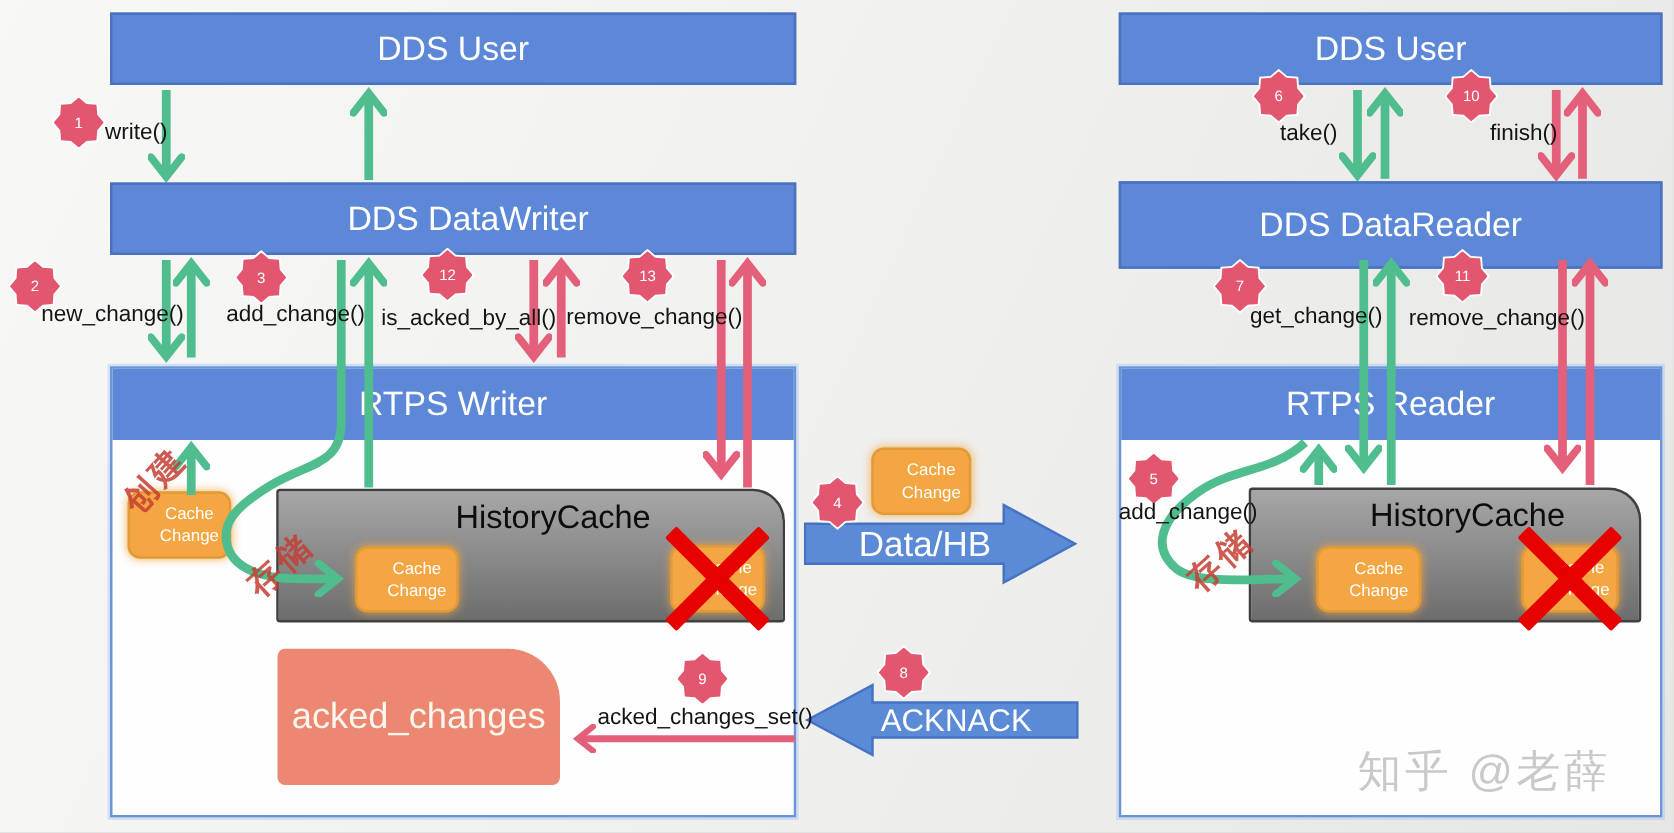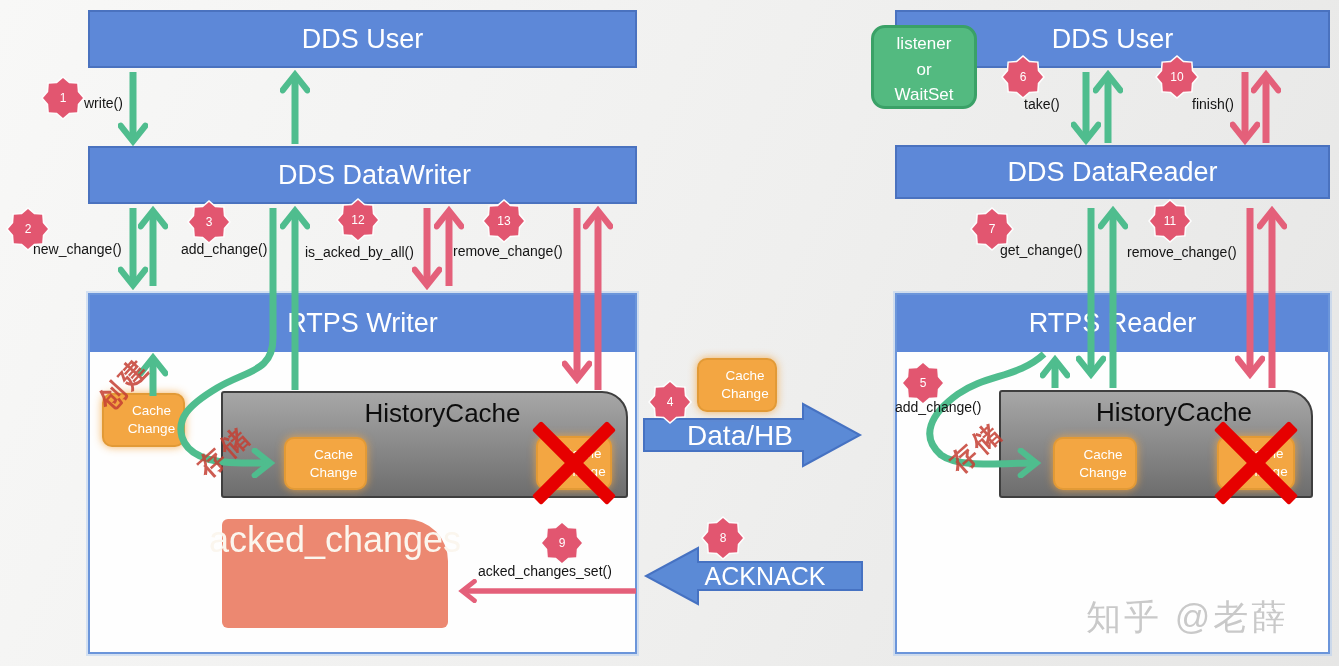--- a/index.html
+++ b/index.html
@@ -24,42 +24,42 @@
   
   .cc{background:#f3a642;border:2px solid #e29a36;border-radius:10px;
     box-shadow:0 0 8px rgba(243,166,66,.85);color:#fff;font-size:13.5px;line-height:1.3;
     display:flex;align-items:center;justify-content:center;text-align:center;z-index:3;padding-left:16px;}
   .cc span{display:block;width:54px;}
   .xbar{position:absolute;left:50%;top:50%;width:106px;height:13px;background:#e60000;
     border-radius:2px;z-index:4;}
   .x1{transform:translate(-50%,-50%) rotate(45deg);}
   .x2{transform:translate(-50%,-50%) rotate(-45deg);}
   
-  .acked{background:#ec8871;border-radius:6px 42px 6px 6px;color:#fbf6ee;font-size:36px;
-    display:flex;justify-content:center;z-index:2;}
+  .acked{background:#ec8871;border-radius:6px 42px 6px 6px;color:#fbf6ee;font-size:29px;
+    display:flex;align-items:center;justify-content:center;z-index:2;}
   
   .listener{background:#53ba80;border:3px solid #3aa167;border-radius:14px;color:#fff;
     font-size:17px;text-align:center;line-height:1.5;z-index:4;padding-top:3px;}
   .listener span{display:block;}
   
   .barrow{z-index:3;}
   
   .overlay{position:absolute;left:0;top:0;z-index:5;pointer-events:none;}
   
   .badge{position:absolute;width:44px;height:44px;z-index:7;}
   .star-o,.star-i{position:absolute;
     clip-path:polygon(50% 0%,65.3% 13%,85.4% 14.6%,87% 34.7%,100% 50%,87% 65.3%,
       85.4% 85.4%,65.3% 87%,50% 100%,34.7% 87%,14.6% 85.4%,13% 65.3%,0% 50%,
       13% 34.7%,14.6% 14.6%,34.7% 13%);}
   .star-o{inset:0;background:#fdfdfd;}
   .star-i{inset:2px;background:#e25670;}
   .badge .num{position:absolute;inset:0;display:flex;align-items:center;justify-content:center;
     color:#fff;font-size:12px;}
   
-  .fn{position:absolute;font-size:14px;color:#141414;z-index:7;white-space:nowrap;}
+  .fn{position:absolute;font-size:18px;color:#141414;z-index:7;white-space:nowrap;}
   
   .zh{position:absolute;color:rgba(196,62,50,.85);font-size:27px;font-weight:bold;
     letter-spacing:3px;z-index:6;}
   
   .wm{position:absolute;color:#c9c9c9;font-size:35px;letter-spacing:3px;z-index:6;}
 </style>
 </head>
 <body>
 
 <div class="canvas">
@@ -109,27 +109,22 @@
 
   <svg class="abs barrow" style="left:643px;top:546px;" width="220" height="60" viewBox="0 0 220 60">
     <polygon points="219,16 55,16 55,2 3,30 55,58 55,44 219,44" fill="#5b8ad6" stroke="#4672c2" stroke-width="2"></polygon>
     <text x="122" y="39" text-anchor="middle" font-size="25" fill="#ffffff" font-family="Liberation Sans, sans-serif">ACKNACK</text>
   </svg>
 
   <div class="abs box-blue" style="left:895px;top:10px;width:435px;height:58px;">
     <span>DDS User</span>
   </div>
 
-  <div class="abs listener" style="left:871px;top:25px;width:106px;height:84px;">
-    <span>listener</span>
-    <span>or</span>
-    <span>WaitSet</span>
-  </div>
-
-  <div class="abs box-blue" style="left:895px;top:145px;width:435px;height:54px;">
+
+  <div class="abs box-blue" style="left:895px;top:145px;width:435px;height:70px;">
     <span>DDS DataReader</span>
   </div>
 
   <div class="abs rtps-box" style="left:895px;top:293px;width:435px;height:361px;">
     <div class="rtps-title">RTPS Reader</div>
   </div>
 
   <div class="abs hcache" style="left:999px;top:390px;width:314px;height:108px;">
     <div class="hcache-title">HistoryCache</div>
   </div>
@@ -200,21 +195,21 @@
   <div class="badge" style="left:187px;top:200px">
     <div class="star-o"></div>
     <div class="star-i"></div>
     <span class="num">3</span>
   </div>
   <div class="badge" style="left:336px;top:198px">
     <div class="star-o"></div>
     <div class="star-i"></div>
     <span class="num">12</span>
   </div>
-  <div class="badge" style="left:482px;top:199px">
+  <div class="badge" style="left:496px;top:199px">
     <div class="star-o"></div>
     <div class="star-i"></div>
     <span class="num">13</span>
   </div>
   <div class="badge" style="left:540px;top:521px">
     <div class="star-o"></div>
     <div class="star-i"></div>
     <span class="num">9</span>
   </div>
   <div class="badge" style="left:648px;top:380px">

